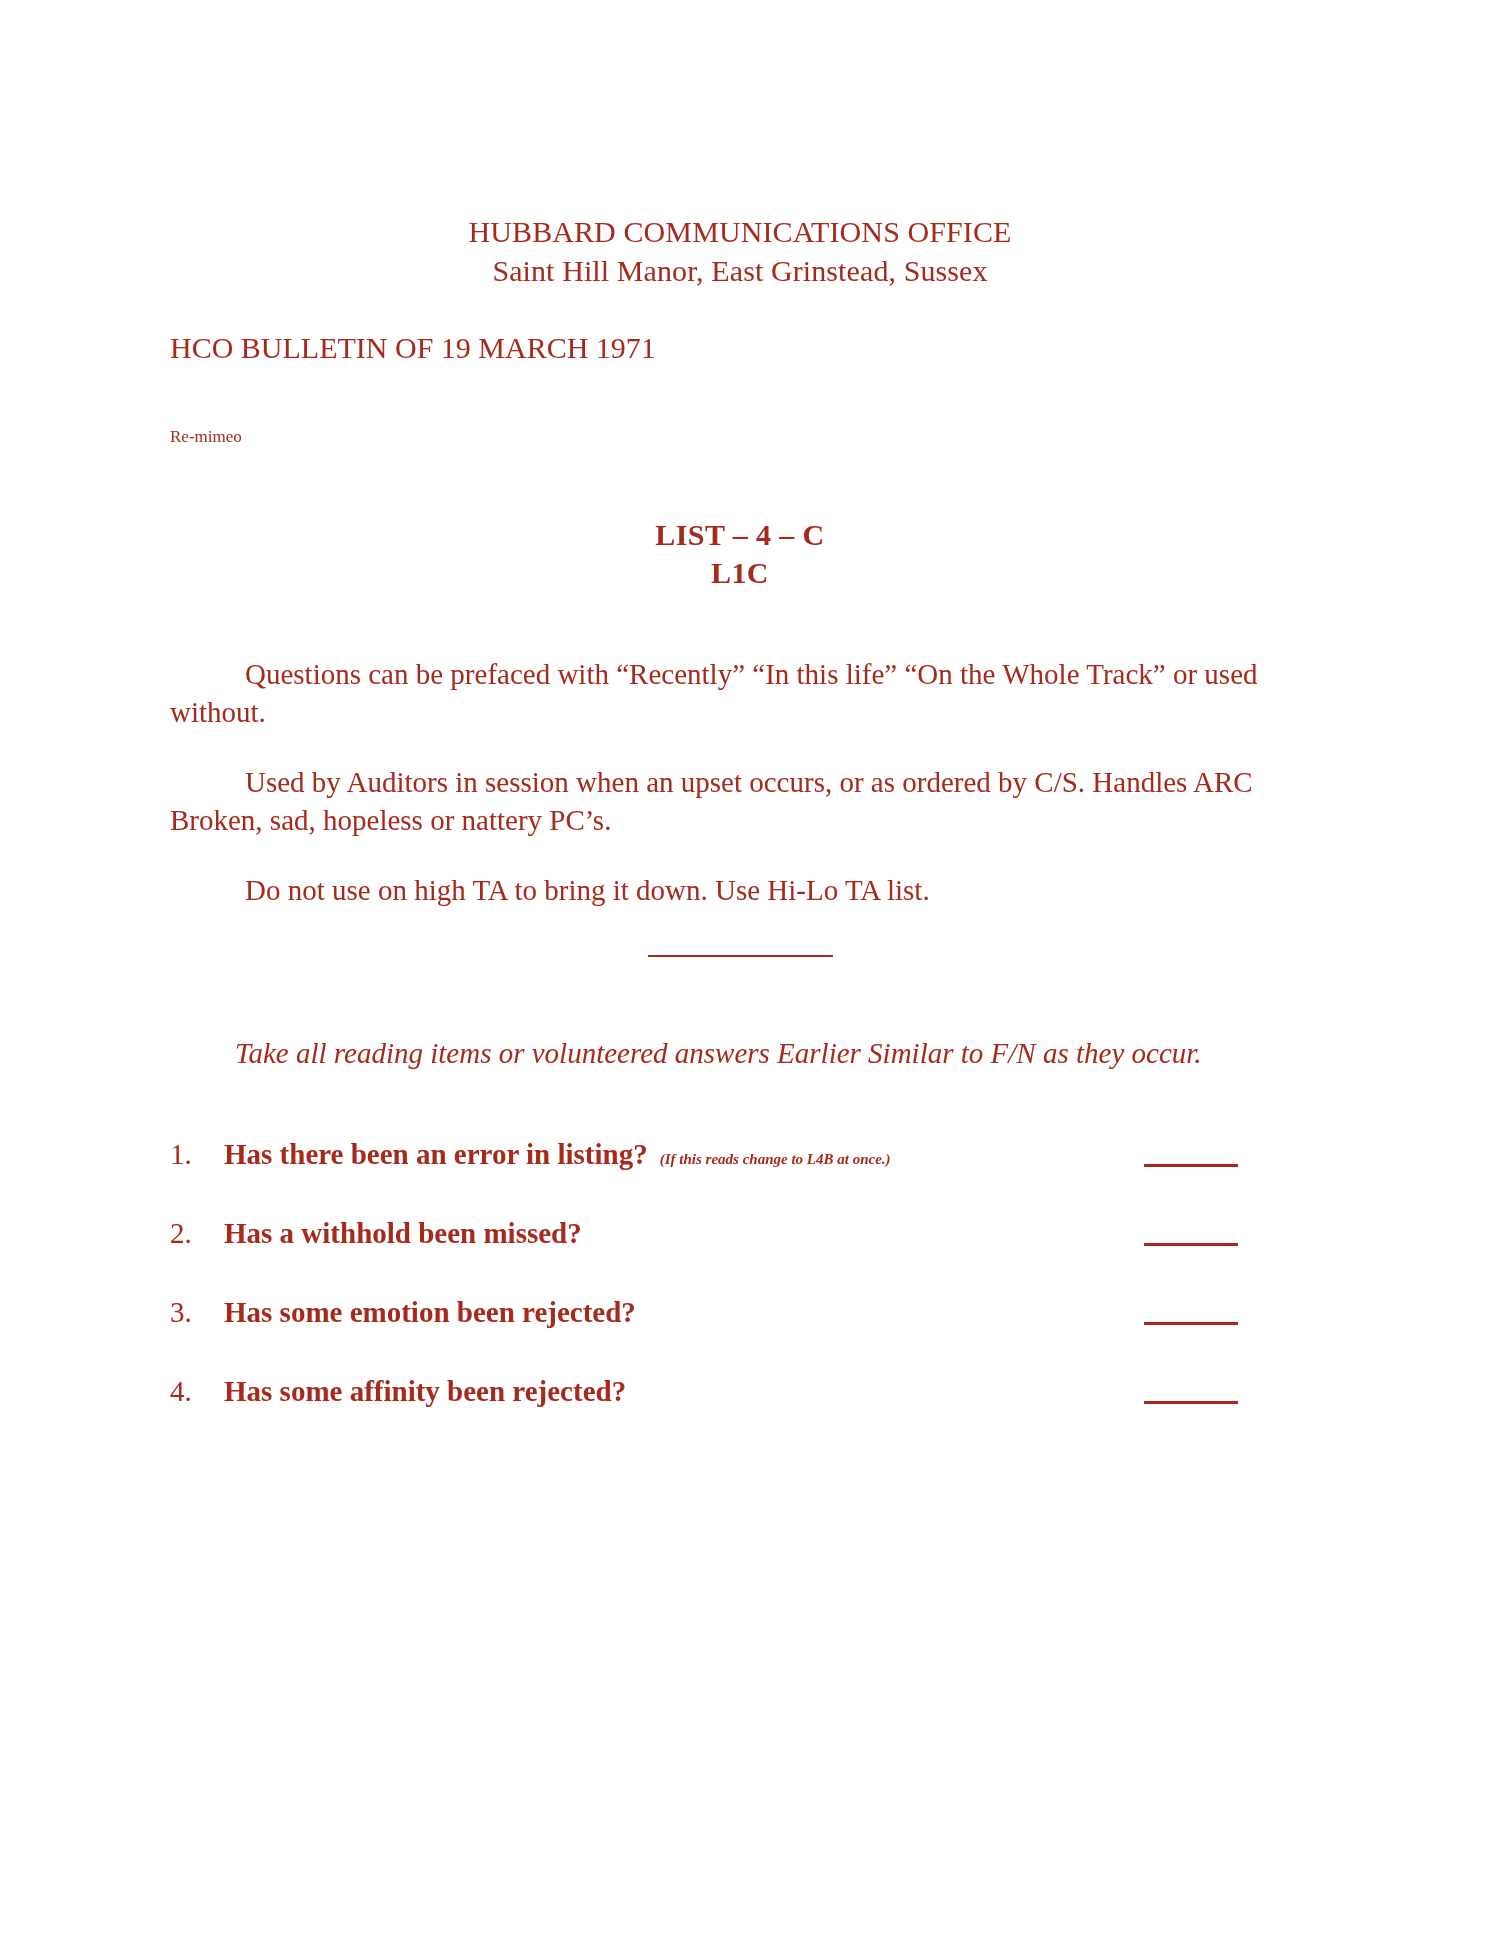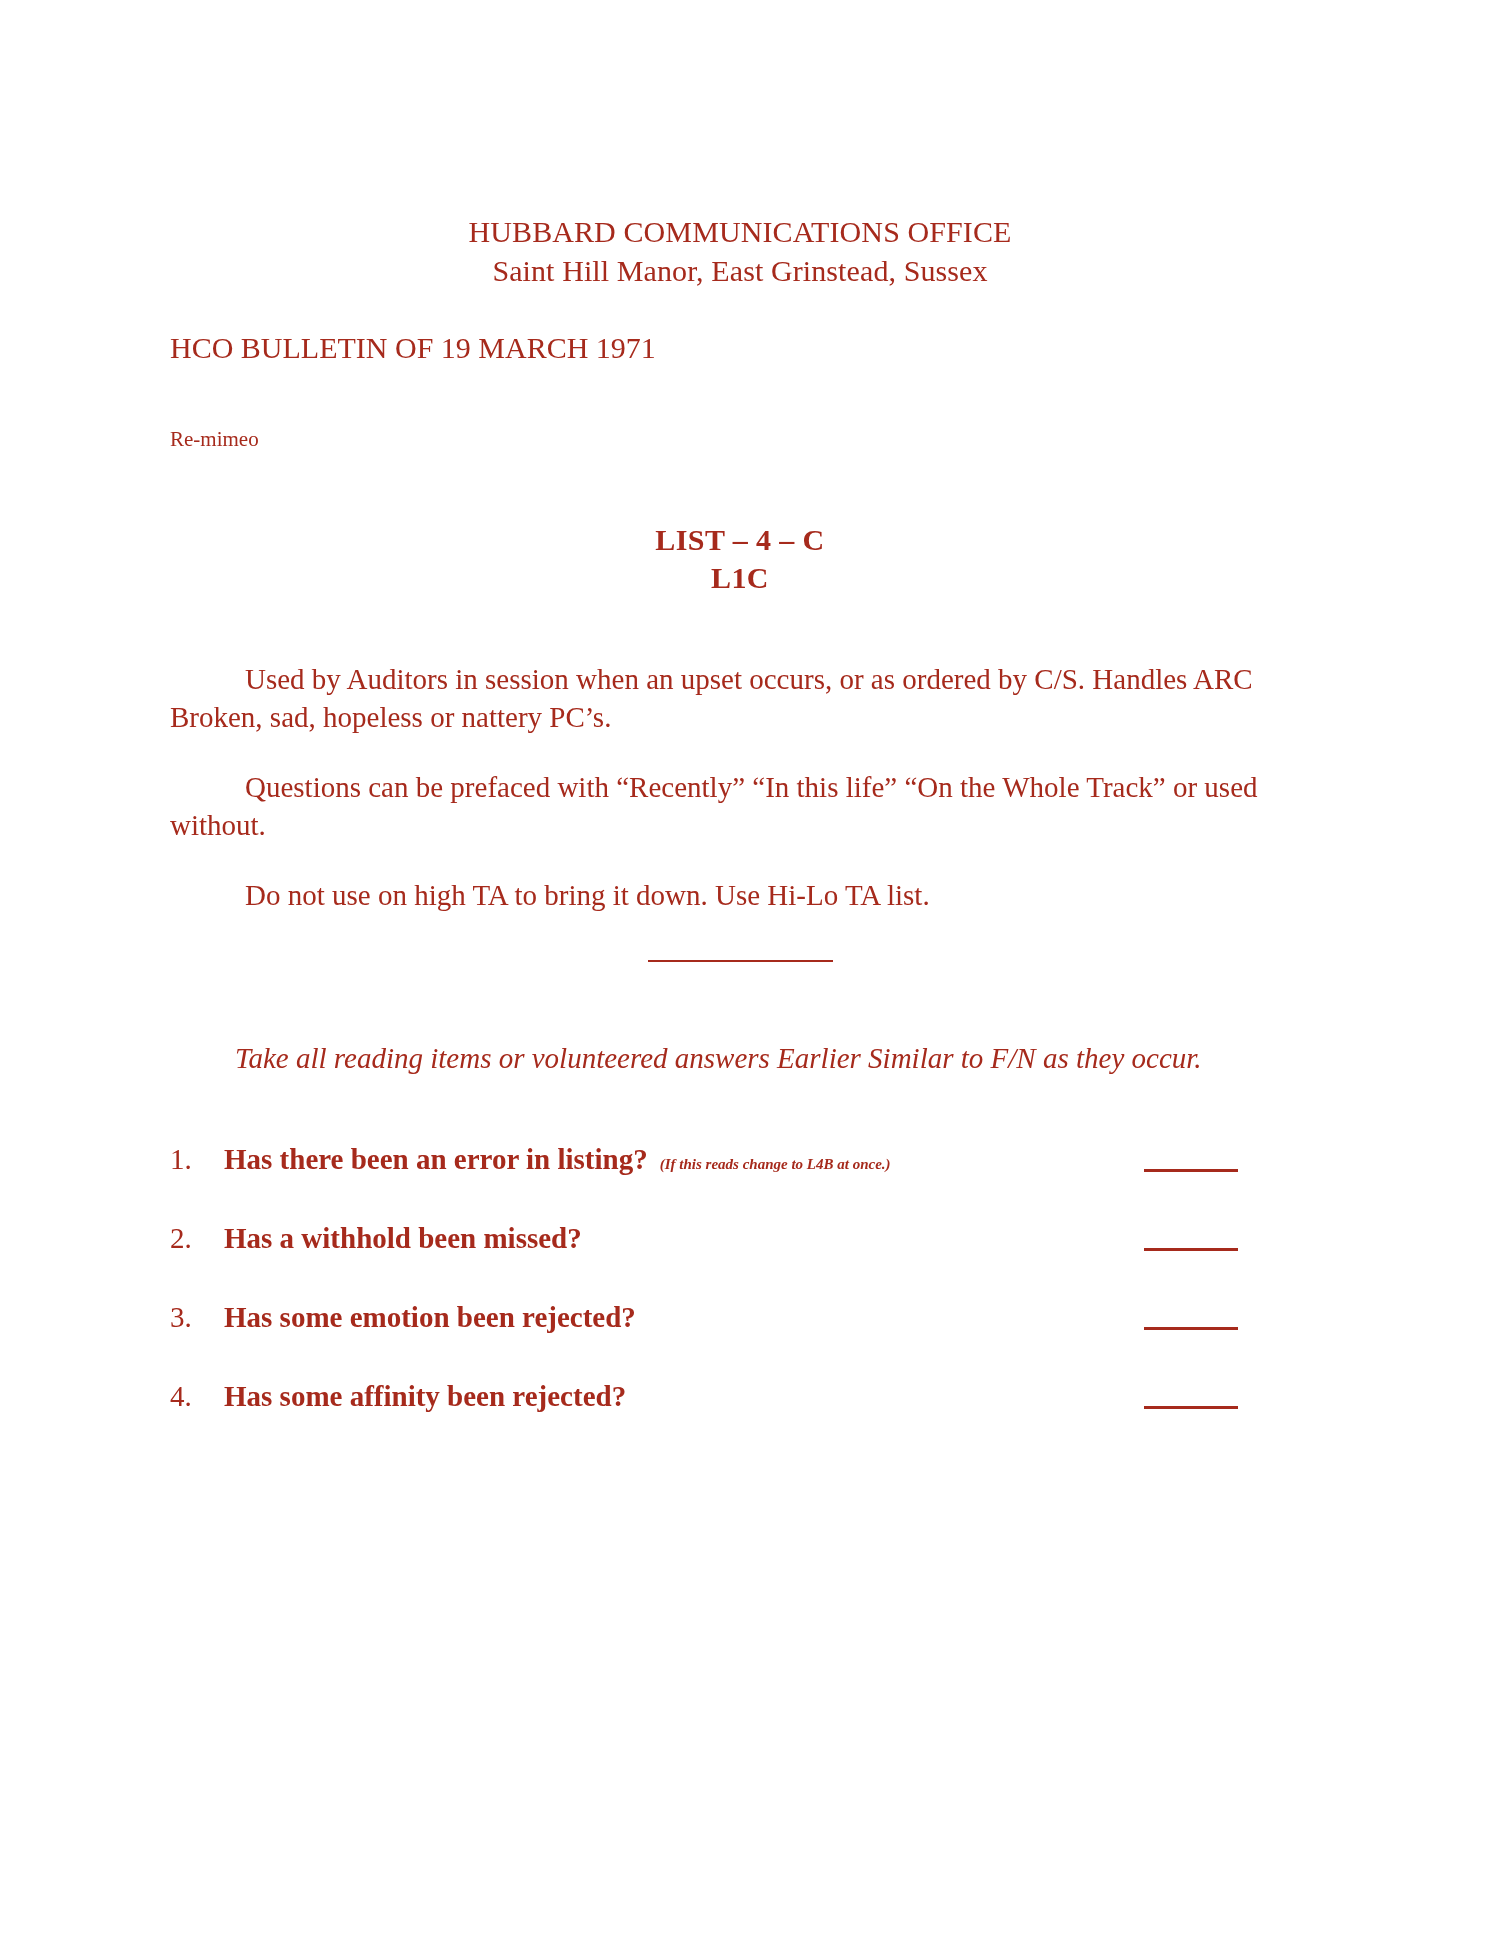--- a/index.html
+++ b/index.html
@@ -42,21 +42,21 @@
   }
   .bulletin-date {
     text-align: left;
     margin-top: 41px;
     font-size: 30px;
   }
 
   
   .remimeo {
     margin-top: 62px;
-    font-size: 21px;
+    font-size: 17px;
     text-align: left;
   }
 
   
   .title-block {
     text-align: center;
     margin-top: 69px;
     line-height: 1.28;
   }
   .title-main {
@@ -179,22 +179,22 @@
 
     <div class="remimeo">Re-mimeo</div>
 
     <div class="title-block">
       <div class="title-main">LIST – 4 – C</div>
       <div class="title-sub">L1C</div>
     </div>
 
 
     <div class="body-block">
+      <p class="para">Questions can be prefaced with “Recently” “In this life” “On the Whole Track” or used without.</p>
       <p class="para">Used by Auditors in session when an upset occurs, or as ordered by C/S. Handles ARC Broken, sad, hopeless or nattery PC’s.</p>
-      <p class="para">Questions can be prefaced with “Recently” “In this life” “On the Whole Track” or used without.</p>
       <p class="para">Do not use on high TA to bring it down. Use Hi-Lo TA list.</p>
     </div>
 
     <div class="divider-wrap">
       <span class="divider"></span>
     </div>
 
     <div class="instruction">Take all reading items or volunteered answers Earlier Similar to F/N as they occur.</div>
 
     <ol class="question-list">

